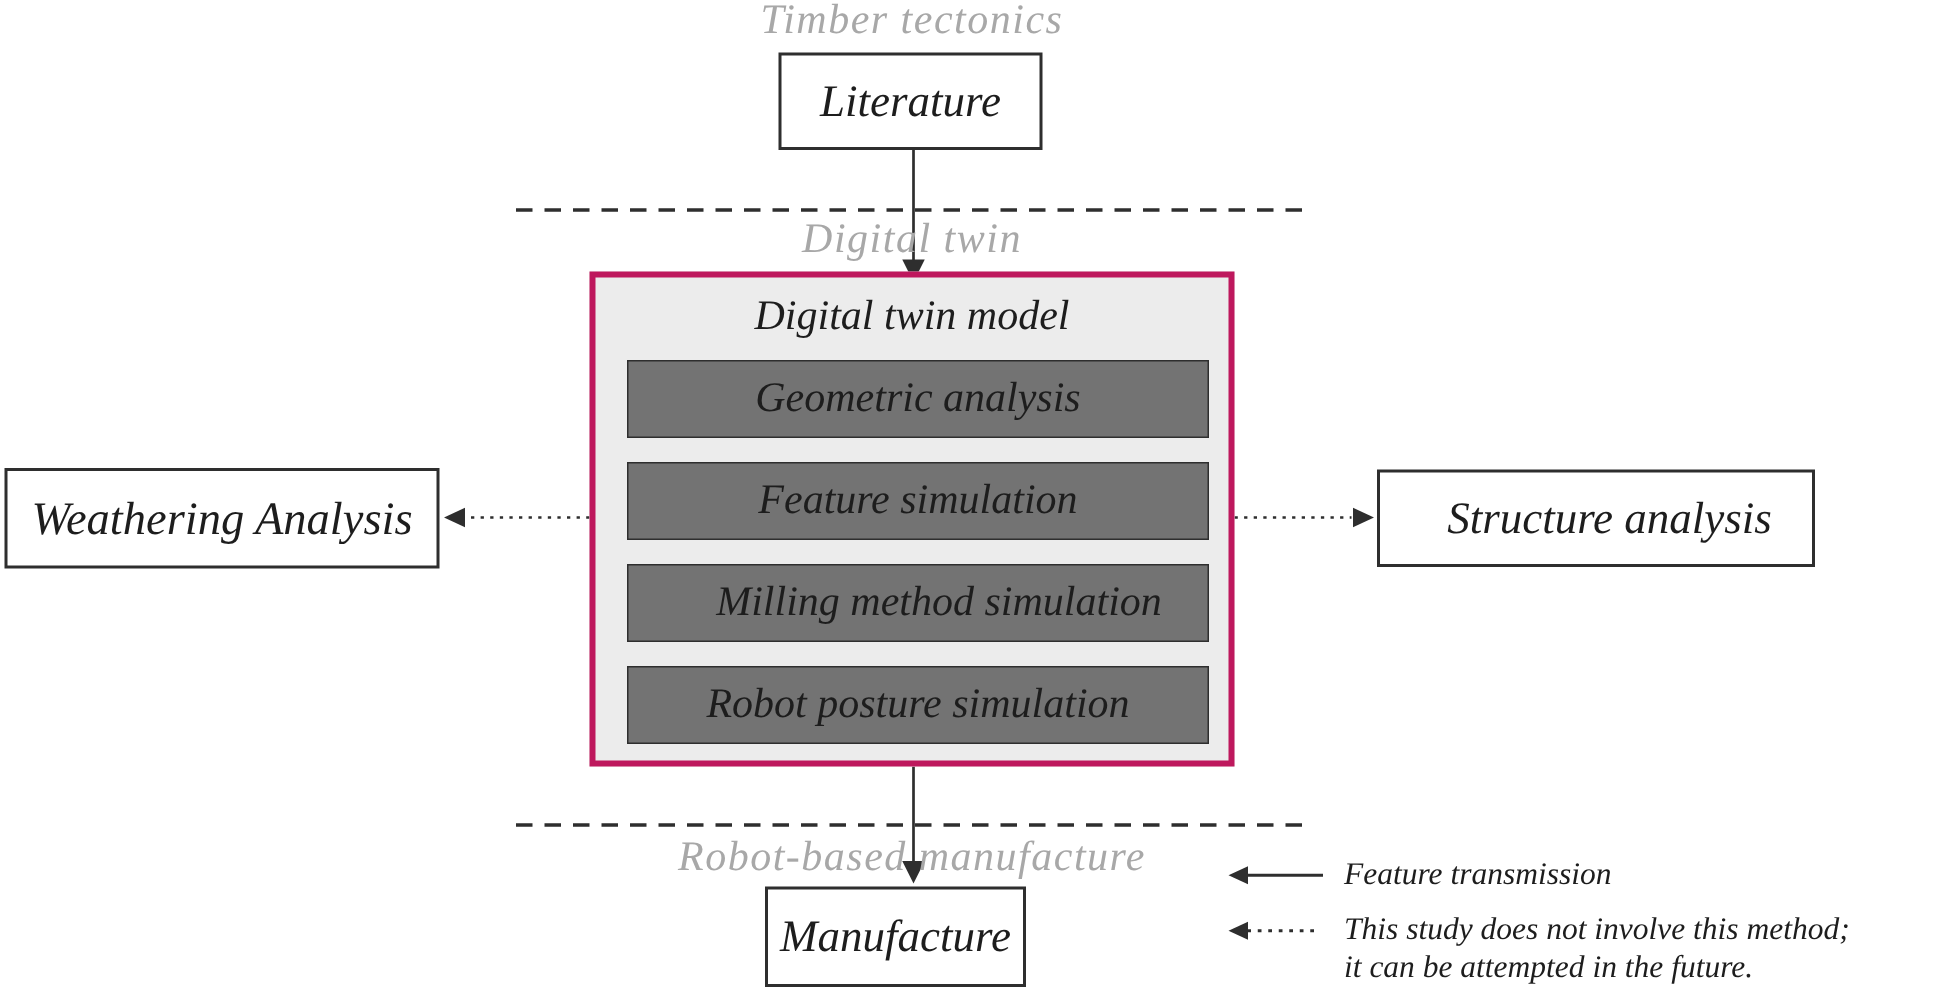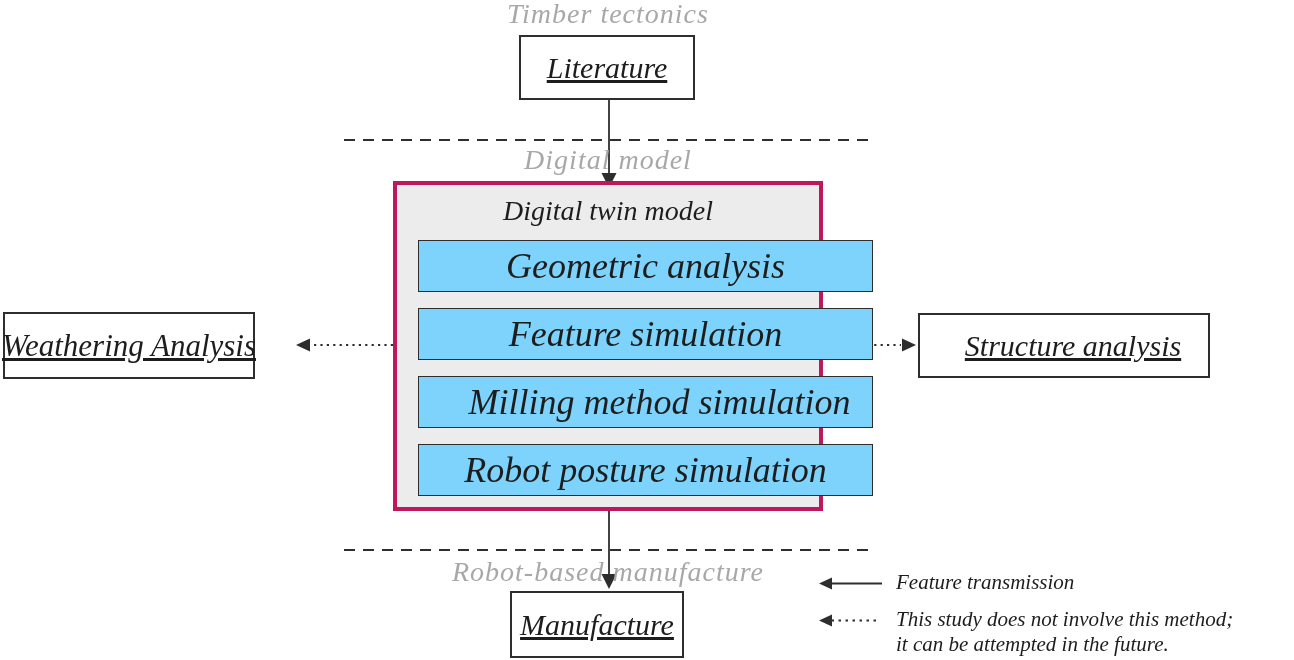--- a/index.html
+++ b/index.html
@@ -28,21 +28,20 @@
   .node-box {
     position: absolute;
     box-sizing: border-box;
     border: 2px solid #2e2e2e;
     background: #ffffff;
     display: flex;
     align-items: center;
     justify-content: center;
     font-size: 30px;
     white-space: nowrap;
-    text-decoration: underline;
   }
   .panel {
     position: absolute;
     box-sizing: border-box;
     left: 393px;
     top: 181px;
     width: 430px;
     height: 330px;
     background: #ececec;
     border: 4px solid #be185d;
@@ -53,28 +52,28 @@
     top: 10px;
     width: 100%;
     text-align: center;
     font-size: 28px;
     white-space: nowrap;
   }
   .module-box {
     position: absolute;
     box-sizing: border-box;
     left: 21px;
-    width: 455px;
+    width: 388px;
     height: 52px;
     border: 1.5px solid #2e2e2e;
-    background: #7dd3fc;
+    background: #737373;
     display: flex;
     align-items: center;
     justify-content: center;
-    font-size: 36px;
+    font-size: 28px;
     white-space: nowrap;
   }
   .connector-layer {
     position: absolute;
     left: 0;
     top: 0;
     width: 1294px;
     height: 660px;
     pointer-events: none;
   }
@@ -118,21 +117,21 @@
       <line x1="393" y1="345" x2="311" y2="345" stroke="#2e2e2e" stroke-width="1.8" stroke-dasharray="2.2 4.2"></line>
       <polygon points="310,338.5 310,351.5 296,345" fill="#2e2e2e"></polygon>
     </g>
     <g>
       <line x1="823" y1="345" x2="901" y2="345" stroke="#2e2e2e" stroke-width="1.8" stroke-dasharray="2.2 4.2"></line>
       <polygon points="902,338.5 902,351.5 916,345" fill="#2e2e2e"></polygon>
     </g>
   </svg>
 
   <div class="stage-label" style="left:608px; top:-2px;">Timber tectonics</div>
-  <div class="stage-label" style="left:608px; top:144px;">Digital model</div>
+  <div class="stage-label" style="left:608px; top:144px;">Digital twin</div>
   <div class="stage-label" style="left:608px; top:556px;">Robot-based manufacture</div>
 
   <div class="node-box" style="left:519px; top:35px; width:176px; height:65px;">
     <span>Literature</span>
   </div>
 
   <div class="panel">
     <div class="panel-title">Digital twin model</div>
     <div class="module-box" style="top:55px;">
       <span>Geometric analysis</span>
@@ -141,21 +140,21 @@
       <span>Feature simulation</span>
     </div>
     <div class="module-box" style="top:191px;padding-left:28px;">
       <span>Milling method simulation</span>
     </div>
     <div class="module-box" style="top:259px;align-items:center;">
       <span>Robot posture simulation</span>
     </div>
   </div>
 
-  <div class="node-box" style="left:3px; top:312px; width:252px; height:67px; font-size:31px;">
+  <div class="node-box" style="left:3px; top:312px; width:290px; height:67px; font-size:31px;">
     <span>Weathering Analysis</span>
   </div>
   <div class="node-box" style="left:918px; top:313px; width:292px; height:65px;padding-left:18px;">
     <span>Structure analysis</span>
   </div>
 
   <div class="node-box" style="left:510px; top:591px; width:174px; height:67px;">
     <span>Manufacture</span>
   </div>
 

